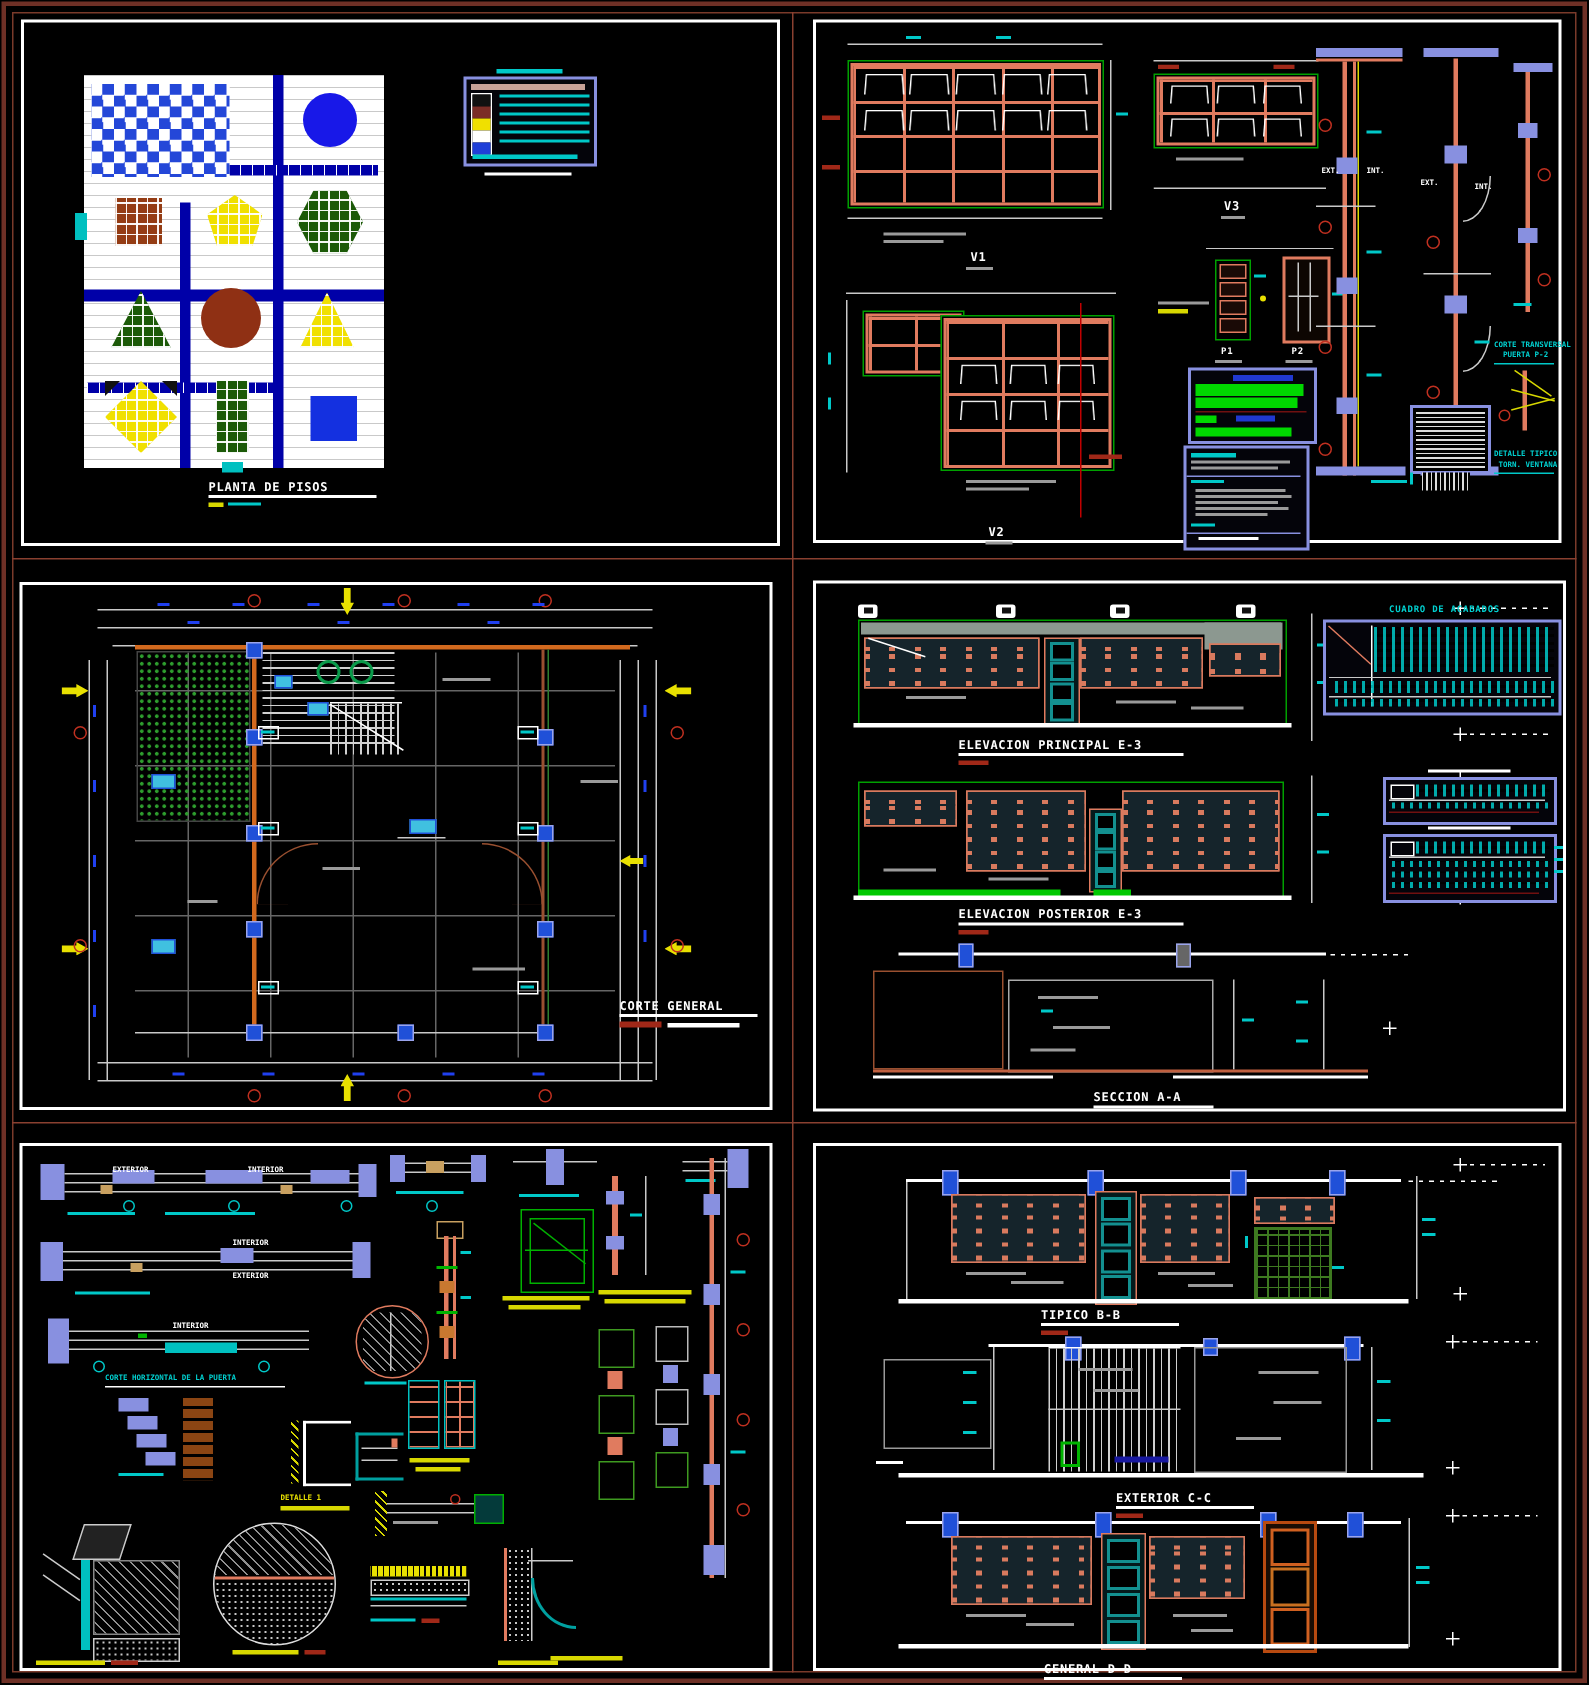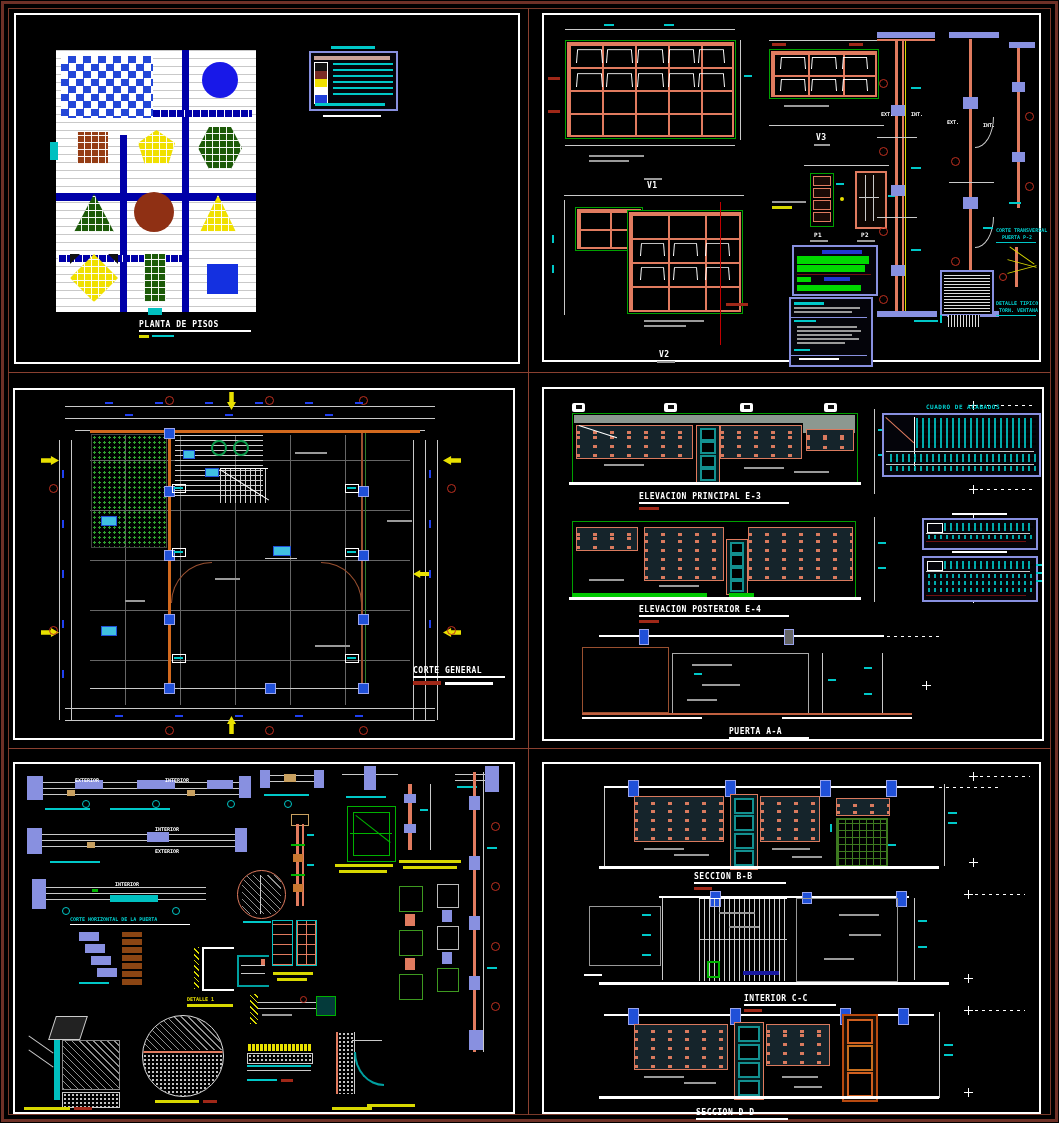--- a/index.html
+++ b/index.html
@@ -162,21 +162,21 @@
   <div class="hl" style="left:21px;top:14px;width:170px"></div>
   <div class="hl" style="left:21px;top:130px;width:170px"></div>
   <div class="vl" style="left:196px;top:25px;height:100px"></div>
   <div class="b cb" style="left:60px;top:9px;width:10px"></div>
     <div class="b cb" style="left:120px;top:9px;width:10px"></div>
   <div class="b cb" style="left:200px;top:60px;width:8px"></div>
     <div class="b rb" style="left:4px;top:62px;width:12px"></div>
     <div class="b rb" style="left:4px;top:95px;width:12px"></div>
   <div class="b gb" style="left:45px;top:140px;width:55px"></div>
     <div class="b gb" style="left:45px;top:145px;width:40px"></div>
-  <div class="t" style="left:103px;top:166px">V1</div>
+  <div class="t" style="left:103px;top:152px">V1</div>
   <div class="b gb" style="left:100px;top:163px;width:18px"></div>
 
   <div class="wvg" style="left:225px;top:34px;width:106px;height:46px">
     <div class="wv" style="background-image:repeating-linear-gradient(90deg,#E07B5F 0 2px,transparent 2px 35px),repeating-linear-gradient(180deg,#E07B5F 0 2px,transparent 2px 22px)">
       <div class="trow" style="left:2px;right:2px;top:3px;height:15px">
           <div class="trap" style="width:24%;height:12px"></div>
           <div class="trap" style="width:24%;height:12px"></div>
           <div class="trap" style="width:24%;height:12px"></div>
         </div>
       <div class="trow" style="left:2px;right:2px;top:25px;height:15px">
@@ -535,21 +535,21 @@
     <div class="abs" style="left:160px;top:76px;width:25px;height:5px;background:#00C800"></div>
     <div class="b wb" style="left:0;top:80px;width:292px;height:3px"></div>
     <div class="vl" style="left:305px;top:0;height:85px"></div>
     <div class="b cb" style="left:309px;top:25px;width:8px"></div>
       <div class="b cb" style="left:309px;top:50px;width:8px"></div>
   </div>
   <div class="plus" style="left:425px;top:125px"></div>
     <div class="dash" style="left:436px;top:129px;width:55px"></div>
   <div class="plus" style="left:425px;top:205px"></div>
     <div class="dash" style="left:436px;top:209px;width:55px"></div>
-  <div class="t" style="left:95px;top:216px">ELEVACION POSTERIOR  E-4</div>
+  <div class="t" style="left:95px;top:216px">ELEVACION POSTERIOR  E-3</div>
   <div class="b wb" style="left:95px;top:226px;width:150px;height:2px"></div>
   <div class="b rb" style="left:95px;top:231px;width:20px"></div>
 
   <div class="abs" style="left:38px;top:240px;width:360px;height:95px">
     <div class="b wb" style="left:17px;top:6px;width:285px;height:2px"></div>
     <div class="dash" style="left:305px;top:7px;width:55px"></div>
     <div class="abs" style="left:57px;top:0;width:8px;height:14px;background:#2050D8;border:1px solid #9AA4EC"></div>
     <div class="abs" style="left:202px;top:0;width:8px;height:14px;background:#666;border:1px solid #9AA4EC"></div>
     <div class="abs" style="left:0;top:18px;width:85px;height:64px;border:1px solid #9A5030"></div>
     <div class="abs" style="left:90px;top:24px;width:135px;height:60px;border:1px solid #aaa"></div>
@@ -560,21 +560,21 @@
       <div class="vl" style="left:300px;top:24px;height:60px"></div>
     <div class="b cb" style="left:112px;top:44px;width:8px"></div>
       <div class="b cb" style="left:246px;top:50px;width:8px"></div>
     <div class="b cb" style="left:282px;top:38px;width:8px"></div>
       <div class="b cb" style="left:282px;top:64px;width:8px"></div>
     <div class="b" style="left:0;top:84px;width:330px;height:2px;background:#C06040"></div>
     <div class="b wb" style="left:0;top:88px;width:120px;height:2px"></div>
       <div class="b wb" style="left:200px;top:88px;width:130px;height:2px"></div>
     <div class="plus" style="left:340px;top:52px"></div>
   </div>
-  <div class="t" style="left:185px;top:338px">PUERTA A-A</div>
+  <div class="t" style="left:185px;top:338px">SECCION A-A</div>
   <div class="b wb" style="left:185px;top:348px;width:80px;height:2px"></div>
 
   <div class="t t6 teal" style="left:382px;top:14px">CUADRO DE ACABADOS</div>
   <div class="btab" style="left:338px;top:24px;width:155px;height:60px">
     <div class="abs" style="left:2px;top:2px;width:28px;height:54px;border-right:1px solid #fff">
       <div class="abs" style="left:0;top:0;width:38px;height:1px;background:#E07B5F;transform:rotate(42deg);transform-origin:0 0"></div>
     </div>
     <div class="abs tealtxt" style="left:32px;top:3px;right:3px;height:30px"></div>
     <div class="hl" style="left:2px;top:36px;width:148px"></div>
     <div class="abs tealtxt" style="left:6px;top:39px;right:3px;height:8px"></div>
@@ -846,21 +846,21 @@
     <div class="b gb" style="left:228px;top:84px;width:38px"></div>
       <div class="b gb" style="left:248px;top:92px;width:30px"></div>
     <div class="b wb" style="left:55px;top:102px;width:340px;height:3px"></div>
     <div class="vl" style="left:400px;top:20px;height:82px"></div>
     <div class="b cb" style="left:404px;top:48px;width:9px"></div>
       <div class="b cb" style="left:404px;top:58px;width:9px"></div>
     <div class="plus" style="left:425px;top:8px"></div>
       <div class="dash" style="left:436px;top:12px;width:50px"></div>
     <div class="plus" style="left:425px;top:94px"></div>
   </div>
-  <div class="t" style="left:150px;top:108px">SECCION B-B</div>
+  <div class="t" style="left:150px;top:108px">TIPICO B-B</div>
   <div class="b wb" style="left:150px;top:118px;width:92px;height:2px"></div>
   <div class="b rb" style="left:150px;top:123px;width:18px"></div>
 
   <div class="abs" style="left:0;top:126px;width:495px;height:100px">
     <div class="b wb" style="left:115px;top:6px;width:250px;height:2px"></div>
     <div class="abs" style="left:166px;top:1px;width:9px;height:14px;background:#2050D8;border:1px solid #9AA4EC"></div>
     <div class="abs" style="left:258px;top:2px;width:8px;height:10px;background:#2050D8;border:1px solid #9AA4EC"></div>
     <div class="abs" style="left:352px;top:1px;width:9px;height:14px;background:#2050D8;border:1px solid #9AA4EC"></div>
     <div class="abs" style="left:45px;top:16px;width:70px;height:58px;border:1px solid #999"></div>
     <div class="abs barsV" style="left:155px;top:8px;width:88px;height:82px;border-top:1px solid #fff">
@@ -880,21 +880,21 @@
       <div class="b cb" style="left:98px;top:64px;width:9px"></div>
     <div class="vl" style="left:370px;top:8px;height:82px"></div>
     <div class="b cb" style="left:374px;top:30px;width:9px"></div>
       <div class="b cb" style="left:374px;top:56px;width:9px"></div>
     <div class="b wb" style="left:55px;top:92px;width:350px;height:3px"></div>
     <div class="b wb" style="left:40px;top:84px;width:18px;height:2px"></div>
     <div class="plus" style="left:420px;top:0px"></div>
       <div class="dash" style="left:431px;top:4px;width:50px"></div>
     <div class="plus" style="left:420px;top:84px"></div>
   </div>
-  <div class="t" style="left:200px;top:230px">INTERIOR C-C</div>
+  <div class="t" style="left:200px;top:230px">EXTERIOR C-C</div>
   <div class="b wb" style="left:200px;top:240px;width:92px;height:2px"></div>
   <div class="b rb" style="left:200px;top:245px;width:18px"></div>
 
   <div class="abs" style="left:0;top:242px;width:495px;height:100px">
     <div class="b wb" style="left:60px;top:8px;width:330px;height:2px"></div>
     <div class="abs" style="left:84px;top:2px;width:9px;height:15px;background:#2050D8;border:1px solid #9AA4EC"></div>
     <div class="abs" style="left:186px;top:2px;width:9px;height:15px;background:#2050D8;border:1px solid #9AA4EC"></div>
     <div class="abs" style="left:296px;top:2px;width:9px;height:15px;background:#2050D8;border:1px solid #9AA4EC"></div>
     <div class="abs" style="left:354px;top:2px;width:9px;height:15px;background:#2050D8;border:1px solid #9AA4EC"></div>
     <div class="wg wgfill" style="left:90px;top:18px;width:92px;height:44px"></div>
@@ -915,15 +915,15 @@
     <div class="b gb" style="left:238px;top:70px;width:36px"></div>
       <div class="b gb" style="left:250px;top:80px;width:28px"></div>
     <div class="b wb" style="left:55px;top:90px;width:340px;height:3px"></div>
     <div class="vl" style="left:395px;top:6px;height:86px"></div>
     <div class="b cb" style="left:400px;top:38px;width:9px"></div>
       <div class="b cb" style="left:400px;top:48px;width:9px"></div>
     <div class="plus" style="left:420px;top:0px"></div>
       <div class="dash" style="left:431px;top:4px;width:50px"></div>
     <div class="plus" style="left:420px;top:82px"></div>
   </div>
-  <div class="t" style="left:152px;top:344px;top:344px">SECCION D-D</div>
+  <div class="t" style="left:152px;top:344px;top:344px">GENERAL D-D</div>
   <div class="b wb" style="left:152px;top:354px;width:92px;height:2px"></div>
 </div>
 
 </body></html>

